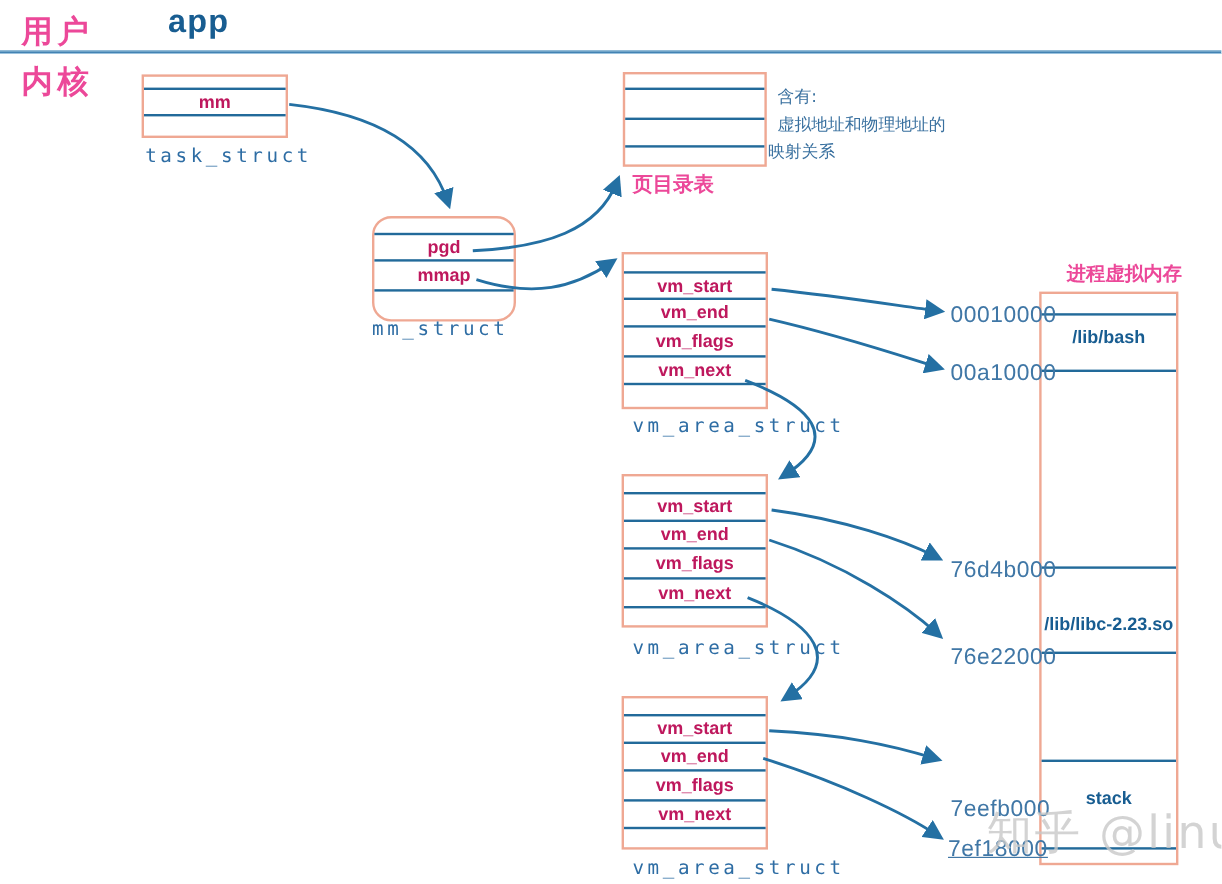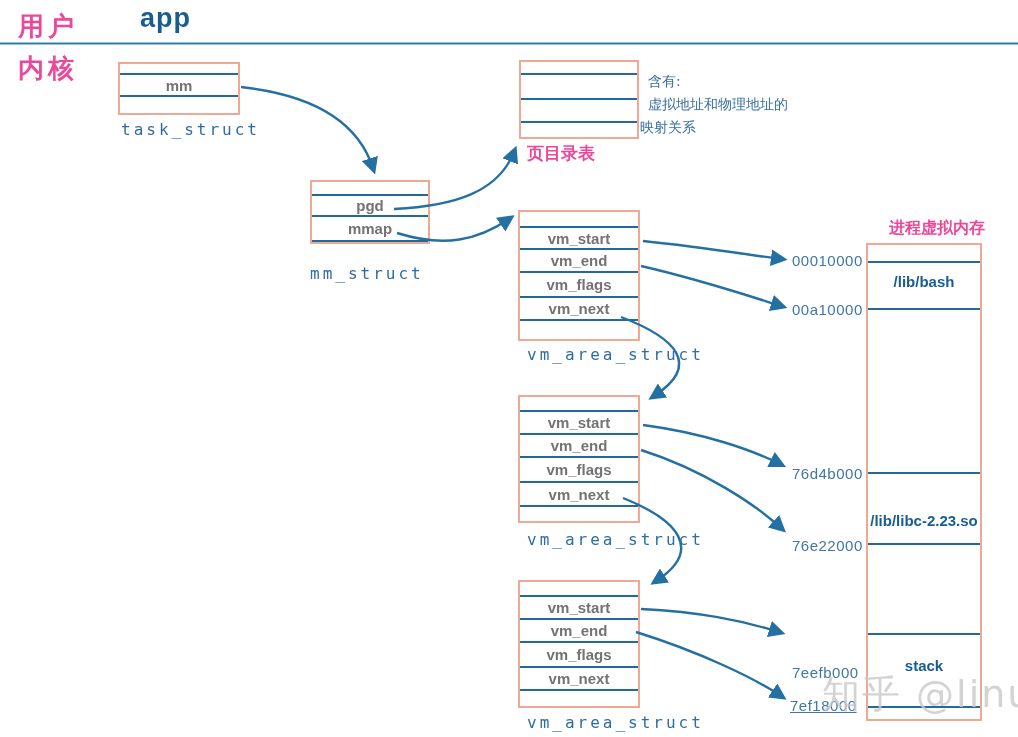--- a/index.html
+++ b/index.html
@@ -7,33 +7,33 @@
   .canvas { position:relative; width:1018px; height:737px; background:#ffffff; overflow:hidden; }
 
   .cn { color:#ec4899; font-family:"DejaVu Sans", sans-serif; }
   .space-label { position:absolute; font-size:26px; font-weight:bold; letter-spacing:4px; }
   .app-title { position:absolute; left:140px; top:3px; font-size:27px; font-weight:bold; color:#185d91; letter-spacing:1px; }
   .boundary { position:absolute; left:0; top:42px; width:1018px; height:3px; background:#2d74a8; border-top:1px solid #9cc3de; border-bottom:1px solid #9cc3de; }
 
   .struct-box { position:absolute; background:#ffffff; border:2px solid #efa893; display:flex; flex-direction:column; }
   .row { width:100%; border-bottom:2px solid #226a9a; display:flex; align-items:center; justify-content:center; }
   .row.last { border-bottom:none; flex:1; }
-  .field { font-size:15px; font-weight:bold; color:#737373; }
+  .field { font-size:15px; font-weight:bold; color:#be185d; }
 
   .caption { position:absolute; font-family:"DejaVu Sans Mono","Liberation Mono",monospace; font-size:16px; color:#2e6da4; letter-spacing:3px; white-space:nowrap; }
 
   .note { position:absolute; font-size:14px; line-height:23px; color:#39709f; }
   .pt-caption { position:absolute; font-size:17px; font-weight:bold; }
 
   .mem-box { position:absolute; left:866px; top:243px; width:116px; height:478px; border:2px solid #efa893; background:#ffffff; }
   .mem-line { position:absolute; left:0; width:100%; height:2px; background:#226a9a; }
   .seg-label { position:absolute; left:0; width:100%; text-align:center; font-size:15px; font-weight:bold; color:#185d91; }
   .mem-title { position:absolute; left:866px; top:218px; width:142px; text-align:center; font-size:16px; font-weight:bold; }
 
-  .addr { position:absolute; font-size:15px; color:#4077a6; letter-spacing:0.5px; font-family:"Liberation Sans", sans-serif; }
+  .addr { position:absolute; font-size:19px; color:#4077a6; letter-spacing:0.5px; font-family:"Liberation Sans", sans-serif; }
 
   .arrows { position:absolute; left:0; top:0; width:1018px; height:737px; pointer-events:none; }
 
   .watermark { position:absolute; left:822px; top:669px; font-size:38px; color:#c9c9c9; opacity:0.8; letter-spacing:2px; font-family:"DejaVu Sans", sans-serif; z-index:6; white-space:nowrap; }
 </style>
 </head>
 <body>
 
 <div class="canvas">
 
@@ -53,21 +53,21 @@
     <div class="row" style="height:13px;"></div>
     <div class="row" style="height:25px;"></div>
     <div class="row" style="height:23px;"></div>
     <div class="row last"></div>
   </div>
   <div class="pt-caption cn" style="left:527px; top:142px;">页目录表</div>
   <div class="note cn" style="left:648px; top:70px;">含有:</div>
   <div class="note cn" style="left:648px; top:93px;">虚拟地址和物理地址的</div>
   <div class="note cn" style="left:640px; top:116px;">映射关系</div>
 
-  <div class="struct-box" style="left:310px; top:180px; width:120px; height:64px;">
+  <div class="struct-box" style="left:310px; top:180px; width:120px; height:88px;border-radius:16px;">
     <div class="row" style="height:14px;"></div>
     <div class="row field" style="height:22px;">pgd</div>
     <div class="row field" style="height:25px;">mmap</div>
     <div class="row last"></div>
   </div>
   <div class="caption" style="left:310px; top:264px;">mm_struct</div>
 
   <div class="struct-box" style="left:518px; top:210px; width:122px; height:131px;">
     <div class="row" style="height:16px;"></div>
     <div class="row field" style="height:22px;">vm_start</div>

